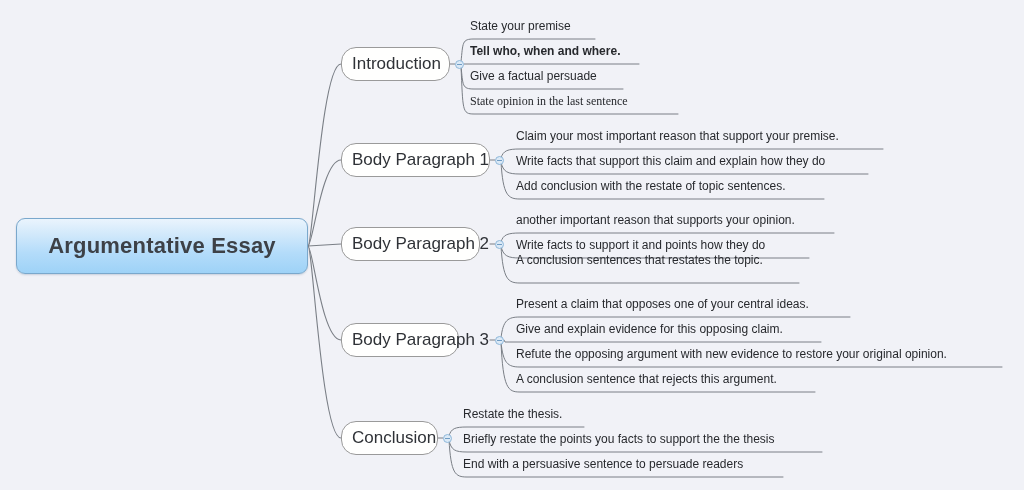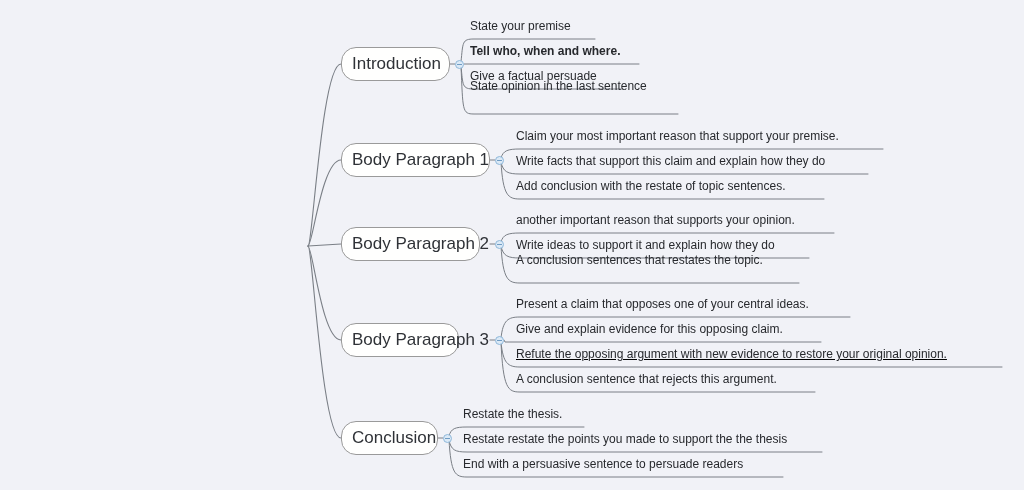--- a/index.html
+++ b/index.html
@@ -134,36 +134,39 @@
       <path d="M 821 342 L 505 342 L 504 340" fill="none" stroke="#7a7f86" stroke-width="1" stroke-linecap="round"></path>
       <path d="M 1002 367 L 520 367 C 508 367, 503 363.7, 501 342" fill="none" stroke="#7a7f86" stroke-width="1" stroke-linecap="round"></path>
       <path d="M 815 392 L 520 392 C 508 392, 503 388.7, 501 342" fill="none" stroke="#7a7f86" stroke-width="1" stroke-linecap="round"></path>
       <path d="M 308 246 C 312.62 246, 321.86 438, 341 438" fill="none" stroke="#7a7f86" stroke-width="1.1" stroke-linecap="round"></path>
       <path d="M 438 438 L 443 438" fill="none" stroke="#7a7f86" stroke-width="1" stroke-linecap="round"></path>
       <path d="M 584 427 L 467 427 C 455 427, 451 428.4025, 449 436" fill="none" stroke="#7a7f86" stroke-width="1" stroke-linecap="round"></path>
       <path d="M 822 452 L 467 452 C 455 452, 451 450.215, 449 440" fill="none" stroke="#7a7f86" stroke-width="1" stroke-linecap="round"></path>
       <path d="M 783 477 L 467 477 C 455 477, 451 473.7, 449 440" fill="none" stroke="#7a7f86" stroke-width="1" stroke-linecap="round"></path>
     </svg>
 
+  <div class="root-node">
+    <span class="root-label">Argumentative Essay</span>
+  </div>
 
   <div id="branch-layer">
       <div class="topic-node" style="left: 341px; top: 47px; width: 109px;">
         <span class="topic-label">Introduction</span>
       </div>
       <div class="handle" style="left: 455px; top: 59.5px;"></div>
       <div class="leaf" style="left: 466px; top: 18px; width: 129px;">
         <span class="leaf-label">State your premise</span>
       </div>
       <div class="leaf" style="left: 466px; top: 43px; width: 173px; font-weight: bold;">
         <span class="leaf-label">Tell who, when and where.</span>
       </div>
       <div class="leaf" style="left: 466px; top: 68px; width: 157px;">
         <span class="leaf-label">Give a factual persuade</span>
       </div>
-      <div class="leaf" style="left: 466px; top: 78px; width: 212px;">
+      <div class="leaf" style="left: 466px; top: 93px; width: 212px; font-family: Liberation Serif, serif;">
         <span class="leaf-label">State opinion in the last sentence</span>
       </div>
       <div class="topic-node" style="left: 341px; top: 143px; width: 149px;">
         <span class="topic-label">Body Paragraph 1</span>
       </div>
       <div class="handle" style="left: 495px; top: 155.5px;"></div>
       <div class="leaf" style="left: 512px; top: 128px; width: 371px;">
         <span class="leaf-label">Claim your most important reason that support your premise.</span>
       </div>
       <div class="leaf" style="left: 512px; top: 153px; width: 356px;">
@@ -173,49 +176,49 @@
         <span class="leaf-label">Add conclusion with the restate of topic sentences.</span>
       </div>
       <div class="topic-node" style="left: 341px; top: 227px; width: 139px;">
         <span class="topic-label">Body Paragraph 2</span>
       </div>
       <div class="handle" style="left: 495px; top: 239.5px;"></div>
       <div class="leaf" style="left: 512px; top: 212px; width: 322px;">
         <span class="leaf-label">another important reason that supports your opinion.</span>
       </div>
       <div class="leaf" style="left: 512px; top: 237px; width: 297px;">
-        <span class="leaf-label">Write ideas to support it and explain how they do</span>
+        <span class="leaf-label">Write facts to support it and points how they do</span>
       </div>
       <div class="leaf" style="left: 512px; top: 252px; width: 287px;">
         <span class="leaf-label">A conclusion sentences that restates the topic.</span>
       </div>
       <div class="topic-node" style="left: 341px; top: 323px; width: 118px;">
         <span class="topic-label">Body Paragraph 3</span>
       </div>
       <div class="handle" style="left: 495px; top: 335.5px;"></div>
       <div class="leaf" style="left: 512px; top: 296px; width: 338px;">
         <span class="leaf-label">Present a claim that opposes one of your central ideas.</span>
       </div>
       <div class="leaf" style="left: 512px; top: 321px; width: 309px;">
         <span class="leaf-label">Give and explain evidence for this opposing claim.</span>
       </div>
-      <div class="leaf" style="left: 512px; top: 346px; width: 490px; text-decoration: underline;">
+      <div class="leaf" style="left: 512px; top: 346px; width: 490px;">
         <span class="leaf-label">Refute the opposing argument with new evidence to restore your original opinion.</span>
       </div>
       <div class="leaf" style="left: 512px; top: 371px; width: 303px;">
         <span class="leaf-label">A conclusion sentence that rejects this argument.</span>
       </div>
       <div class="topic-node" style="left: 341px; top: 421px; width: 97px;">
         <span class="topic-label">Conclusion</span>
       </div>
       <div class="handle" style="left: 443px; top: 433.5px;"></div>
       <div class="leaf" style="left: 459px; top: 406px; width: 125px;">
         <span class="leaf-label">Restate the thesis.</span>
       </div>
       <div class="leaf" style="left: 459px; top: 431px; width: 363px;">
-        <span class="leaf-label">Restate restate the points you made to support the the thesis</span>
+        <span class="leaf-label">Briefly restate the points you facts to support the the thesis</span>
       </div>
       <div class="leaf" style="left: 459px; top: 456px; width: 324px;">
         <span class="leaf-label">End with a persuasive sentence to persuade readers</span>
       </div>
     </div>
 
 </div>
 
 </body></html>

